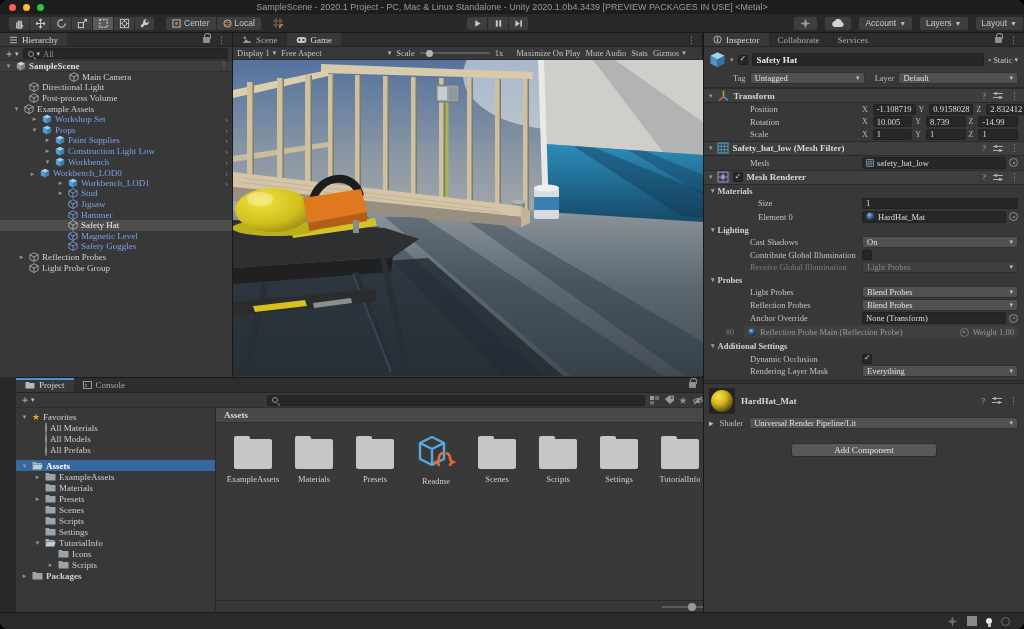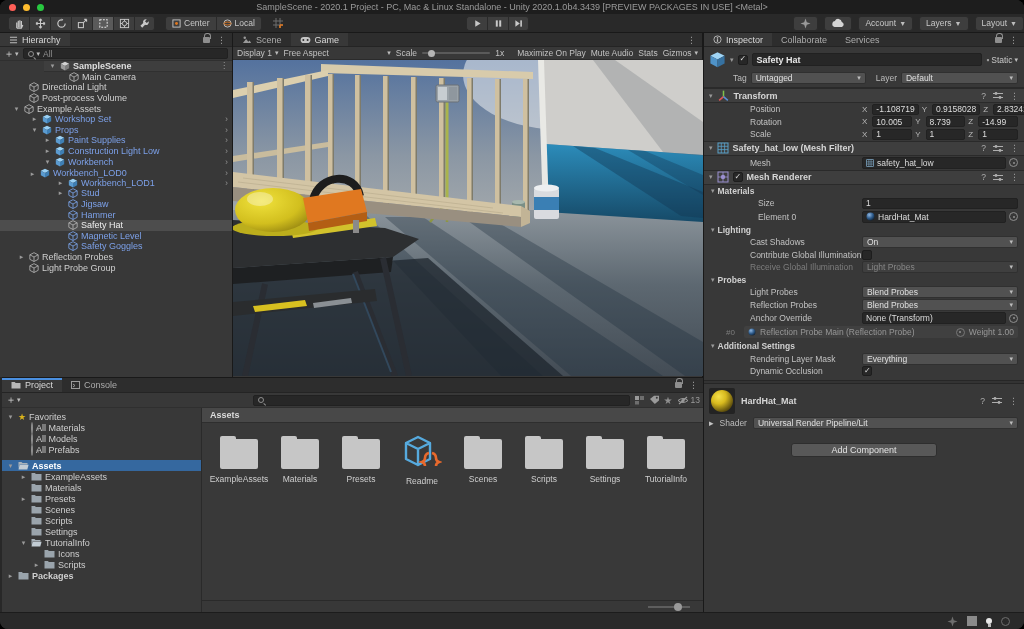--- a/index.html
+++ b/index.html
@@ -25,21 +25,21 @@
   .tool.last { border-right:1px solid #2a2a2a; border-radius:0 3px 3px 0; }
   .tool.active { background:#5a5a5a; }
   .grp { display:flex; }
   .pill-l { border-radius:3px 0 0 3px; padding:0 6px; }
   .pill-r { border-radius:0 3px 3px 0; padding:0 6px; border-left:none; }
   .rbtn { border-radius:3px; padding:0 6px; }
   .caret { font-size:7px; color:#bdbdbd; }
   .toolbar svg, .panel svg { display:block; }
 
   
-  .panel { position:absolute; background:#383838; }
+  .panel { position:absolute; background:#383838;font-family:Liberation Serif, serif; }
   .tabbar { height:14px; background:#2d2d2d; border-bottom:1px solid #242424; display:flex; align-items:stretch; }
   .tab { padding:0 9px; font-size:9px; color:#ababab; display:flex; align-items:center; gap:4px; white-space:nowrap; }
   .tab.active { background:#383838; color:#d8d8d8; }
   .tab.blue-top { box-shadow:inset 0 2px 0 #4a8fe0; }
   .tb-right { margin-left:auto; display:flex; align-items:center; gap:7px; padding-right:6px; color:#9a9a9a; }
   .kebab { font-size:9px; color:#9a9a9a; }
   .lock-icon { width:7px; height:6px; background:#8e8e8e; border-radius:1px; position:relative; display:inline-block; }
   .lock-icon::before { content:""; position:absolute; left:1px; top:-4px; width:5px; height:5px;
     border:1.2px solid #8e8e8e; border-bottom:none; border-radius:3px 3px 0 0; }
 
@@ -52,35 +52,35 @@
     transform:rotate(45deg); transform-origin:0 0; }
 
   
   #hierarchy { left:0; top:33px; width:233px; height:344px; border-right:1px solid #191919; }
   .tree { position:relative; overflow:hidden; height:calc(100% - 29px); }
   .h-row { position:relative; height:10.6px; display:flex; align-items:center; font-size:9px; color:#cfcfcf; gap:3px; }
   .h-row .arrow { width:9px; flex:none; font-size:7px; color:#9a9a9a; text-align:center; }
   .h-row .lbl { white-space:nowrap; }
   .h-row.blue .lbl { color:#7ca0e8; }
   .h-row.selected { background:#4d4d4d; } .h-row.selected .lbl { color:#efefef; }
-  .h-row.scene-row { background:#3e3e3e; border-bottom:1px solid #303030;margin-left:44px; } .h-row.scene-row .lbl { font-weight:bold; color:#dedede; }
+  .h-row.scene-row { background:#3e3e3e; border-bottom:1px solid #303030; } .h-row.scene-row .lbl { font-weight:bold; color:#dedede; }
   .h-chevron { position:absolute; right:4px; color:#8f8f8f; font-size:9px; }
   .h-menu { position:absolute; right:4px; color:#9f9f9f; font-size:8px; }
 
   
   #gameview { left:233px; top:33px; width:470px; height:344px; border-right:1px solid #191919; }
   .gv-controls { height:13px; background:#383838; border-bottom:1px solid #2b2b2b; display:flex; align-items:center;
     font-size:8.5px; color:#c2c2c2; padding:0 4px; gap:5px; white-space:nowrap; }
   .gv-dd { display:flex; align-items:center; gap:3px; }
   .slider-track { width:70px; height:2px; background:#5a5a5a; border-radius:1px; position:relative; }
   .slider-thumb { position:absolute; top:-2.5px; width:7px; height:7px; border-radius:50%; background:#b5b5b5; }
   .viewport { position:relative; width:470px; height:316px; background:#4a545c; overflow:hidden; }
 
   
-  #project { left:2px; top:377px; width:703px; height:235px; border-right:1px solid #191919; border-top:1px solid #191919; }
+  #project { left:16px; top:377px; width:703px; height:235px; border-right:1px solid #191919; border-top:1px solid #191919; }
   #project .tabbar { height:15px; }
   .proj-body { position:relative; height:204px; display:flex; }
   .proj-left { width:200px; border-right:1px solid #2a2a2a; padding-top:3px; overflow:hidden; }
   .p-row { height:11px; display:flex; align-items:center; gap:3px; font-size:9px; color:#cfcfcf; }
   .p-row .arrow { width:9px; flex:none; font-size:7px; color:#9a9a9a; text-align:center; }
   .p-row.selected { background:#35689f; } .p-row.selected .lbl{ color:#fff; }
   .p-row.bold .lbl { font-weight:bold; }
   .p-spacer { height:5px; }
   .proj-right { flex:1; background:#393939; display:flex; flex-direction:column; }
   .assets-header { height:15px; background:#484848; border-bottom:1px solid #2e2e2e; display:flex; align-items:center;
@@ -1146,32 +1146,32 @@
           <span class="picker" style="margin-left:auto; border-color:#777"></span>
           <span>Weight 1.00</span>
         </div>
       </div>
 
       <div class="fold-row">
           <span class="arrow">▾</span>
           <span>Additional Settings</span>
         </div>
       <div class="prop-row">
+        <span class="prop-label">Dynamic Occlusion</span>
+        <div class="prop-ctl">
+            <span class="cb checked"></span>
+          </div>
+      </div>
+      <div class="prop-row">
         <span class="prop-label">Rendering Layer Mask</span>
         <div class="prop-ctl">
             <div class="ddl" style="flex:1">
               <span>Everything</span>
               <span class="caret">▾</span>
             </div>
-          </div>
-      </div>
-      <div class="prop-row">
-        <span class="prop-label">Dynamic Occlusion</span>
-        <div class="prop-ctl">
-            <span class="cb checked"></span>
           </div>
       </div>
 
       <div class="sep-thick"></div>
 
       <div class="mat-block">
         <div class="mat-row1">
           <div class="mat-thumb">
               <div class="mat-sphere"></div>
             </div>

